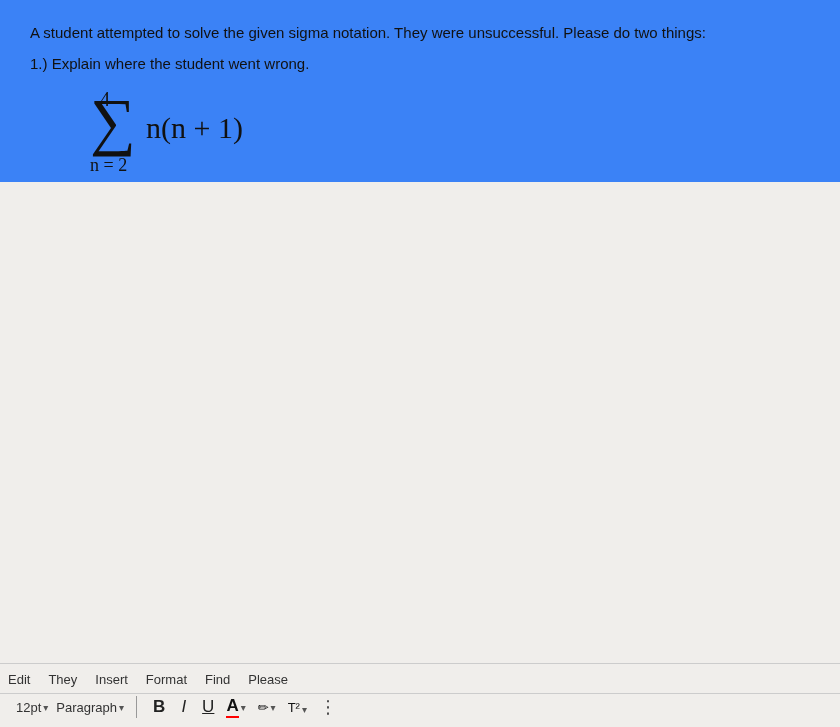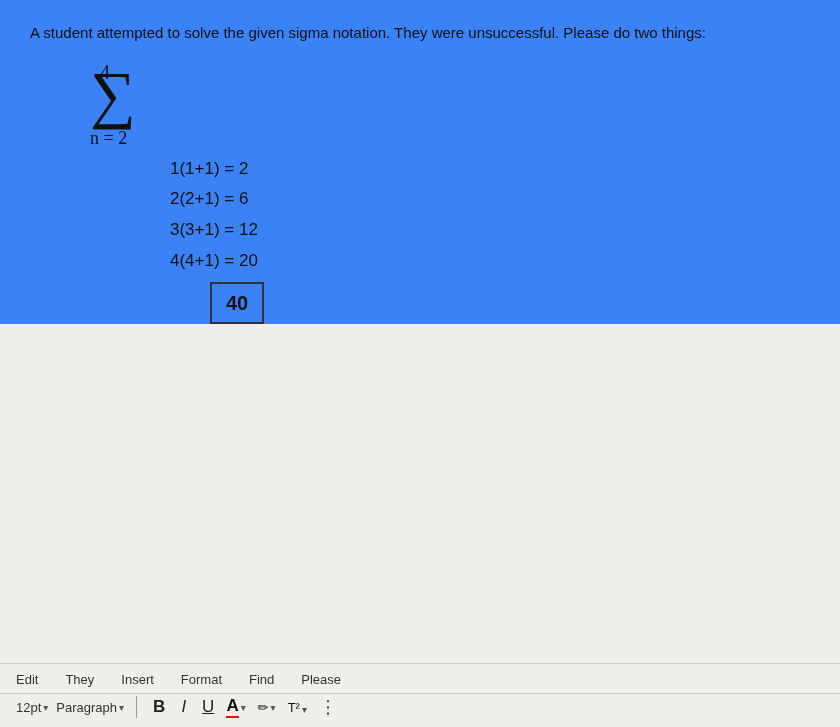--- a/index.html
+++ b/index.html
@@ -104,22 +104,22 @@
       position: absolute;
       bottom: 0;
       left: 0;
       right: 0;
       background: #f0eeeb;
       border-top: 1px solid #ccc;
     }
 
     .menu-bar {
       display: flex;
-      gap: 27px;
-      padding: 8px 16px 6px 16px;
+      gap: 18px;
+      padding: 8px 16px 6px 8px;
       font-size: 13px;
       color: #333;
     }
 
     .menu-item {
       cursor: pointer;
     }
 
     .toolbar {
       display: flex;
@@ -182,39 +182,32 @@
     .handwritten {
       font-family: 'Comic Sans MS', cursive, 'Segoe UI', sans-serif;
     }
   </style>
 </head>
 <body>
 
 <div class="main-content">
   <p class="intro-text">A student attempted to solve the given sigma notation. They were unsuccessful. Please do two things:</p>
 
+  <p class="numbered-item">1.) Explain where the student went wrong.</p>
 
   <div class="math-section">
     <div class="sigma-wrapper">
       <div class="sigma-left">
         <span class="sigma-upper">4</span>
         <span class="sigma-symbol">∑</span>
         <span class="sigma-lower">n = 2</span>
       </div>
-    </div>
-
-    <div class="student-work handwritten">
-      <span class="work-line">1(1+1) = 2</span>
-      <span class="work-line">2(2+1) = 6</span>
-      <span class="work-line">3(3+1) = 12</span>
-      <span class="work-line">4(4+1) = 20</span>
-      <div style="margin-left: 40px; margin-top: 4px;">
-        <span class="answer-box">40</span>
-      </div>
-    </div>
+      <span class="sigma-formula">n(n + 1)</span>
+    </div>
+
   </div>
 </div>
 
 <div class="bottom-bar">
   <div class="menu-bar">
     <span class="menu-item">Edit</span>
     <span class="menu-item">They</span>
     <span class="menu-item">Insert</span>
     <span class="menu-item">Format</span>
     <span class="menu-item">Find</span>

